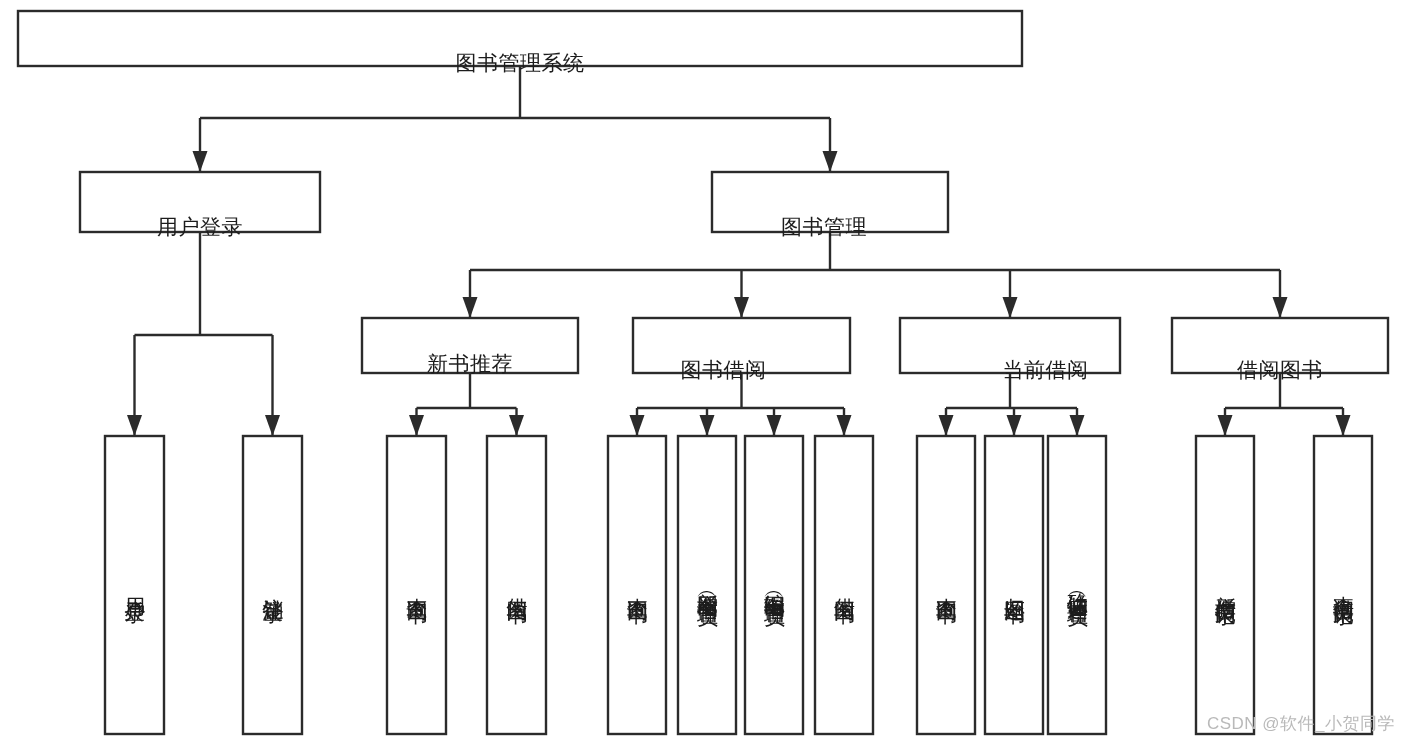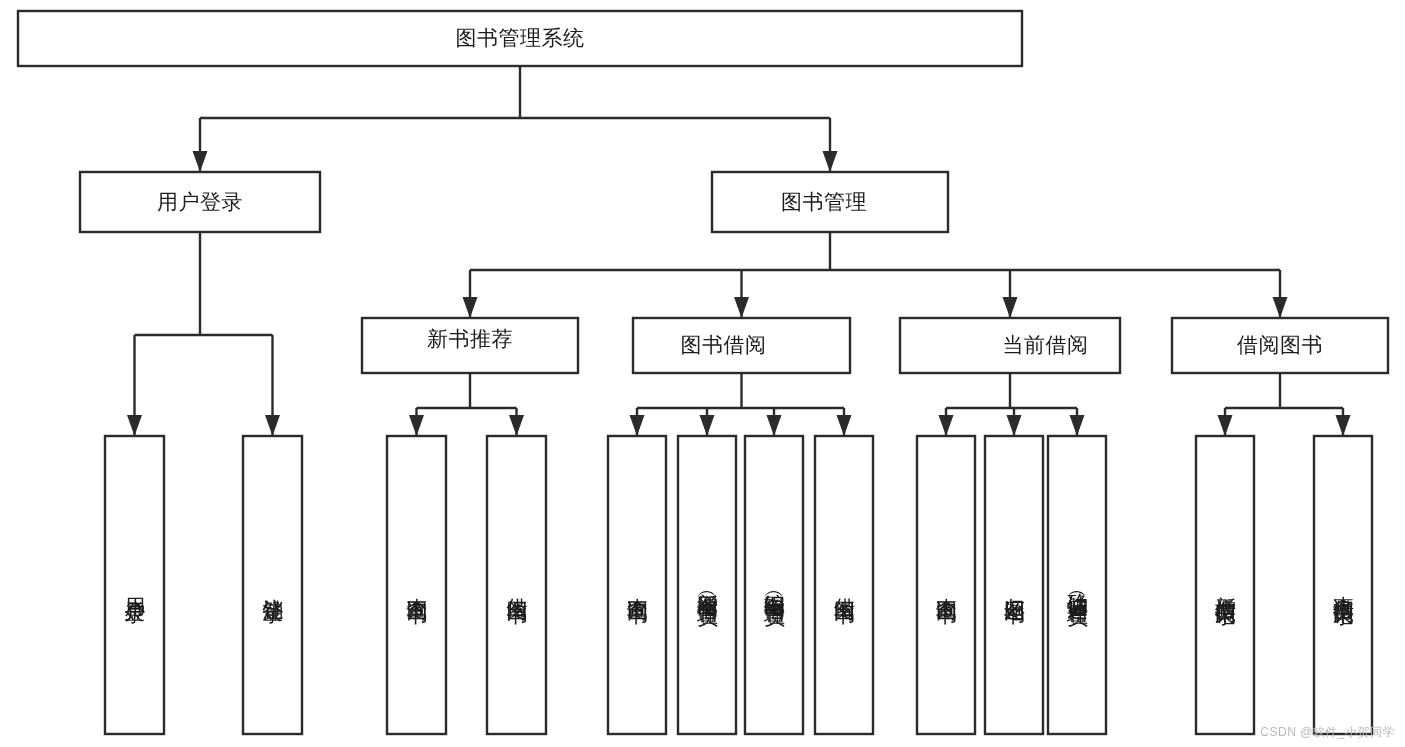--- a/index.html
+++ b/index.html
@@ -45,36 +45,37 @@
     justify-content: center;
     color: #1c1c1c;
     text-align: center;
     pointer-events: none;
     box-sizing: border-box;
   }
   .node-label.horizontal {
     font-size: 21px;
     line-height: 1.25;
     letter-spacing: 0.5px;
+    margin-top: 25px;
   }
   .node-label.vertical {
     writing-mode: vertical-rl;
     text-orientation: upright;
     font-size: 21px;
     line-height: 1.28;
     letter-spacing: 2px;
     align-items: center;
     justify-content: center;
     padding: 4px 0;
   }
   .watermark {
     position: absolute;
     right: 10px;
-    bottom: 6px;
-    font-size: 12px;
+    bottom: 12px;
+    font-size: 17px;
     color: #b9b9b9;
     white-space: nowrap;
     letter-spacing: 0.5px;
   }
 </style>
 </head>
 <body>
 
 <div id="diagram-root">
   <svg class="tree-canvas" viewBox="0 0 1405 747" xmlns="http://www.w3.org/2000/svg">

